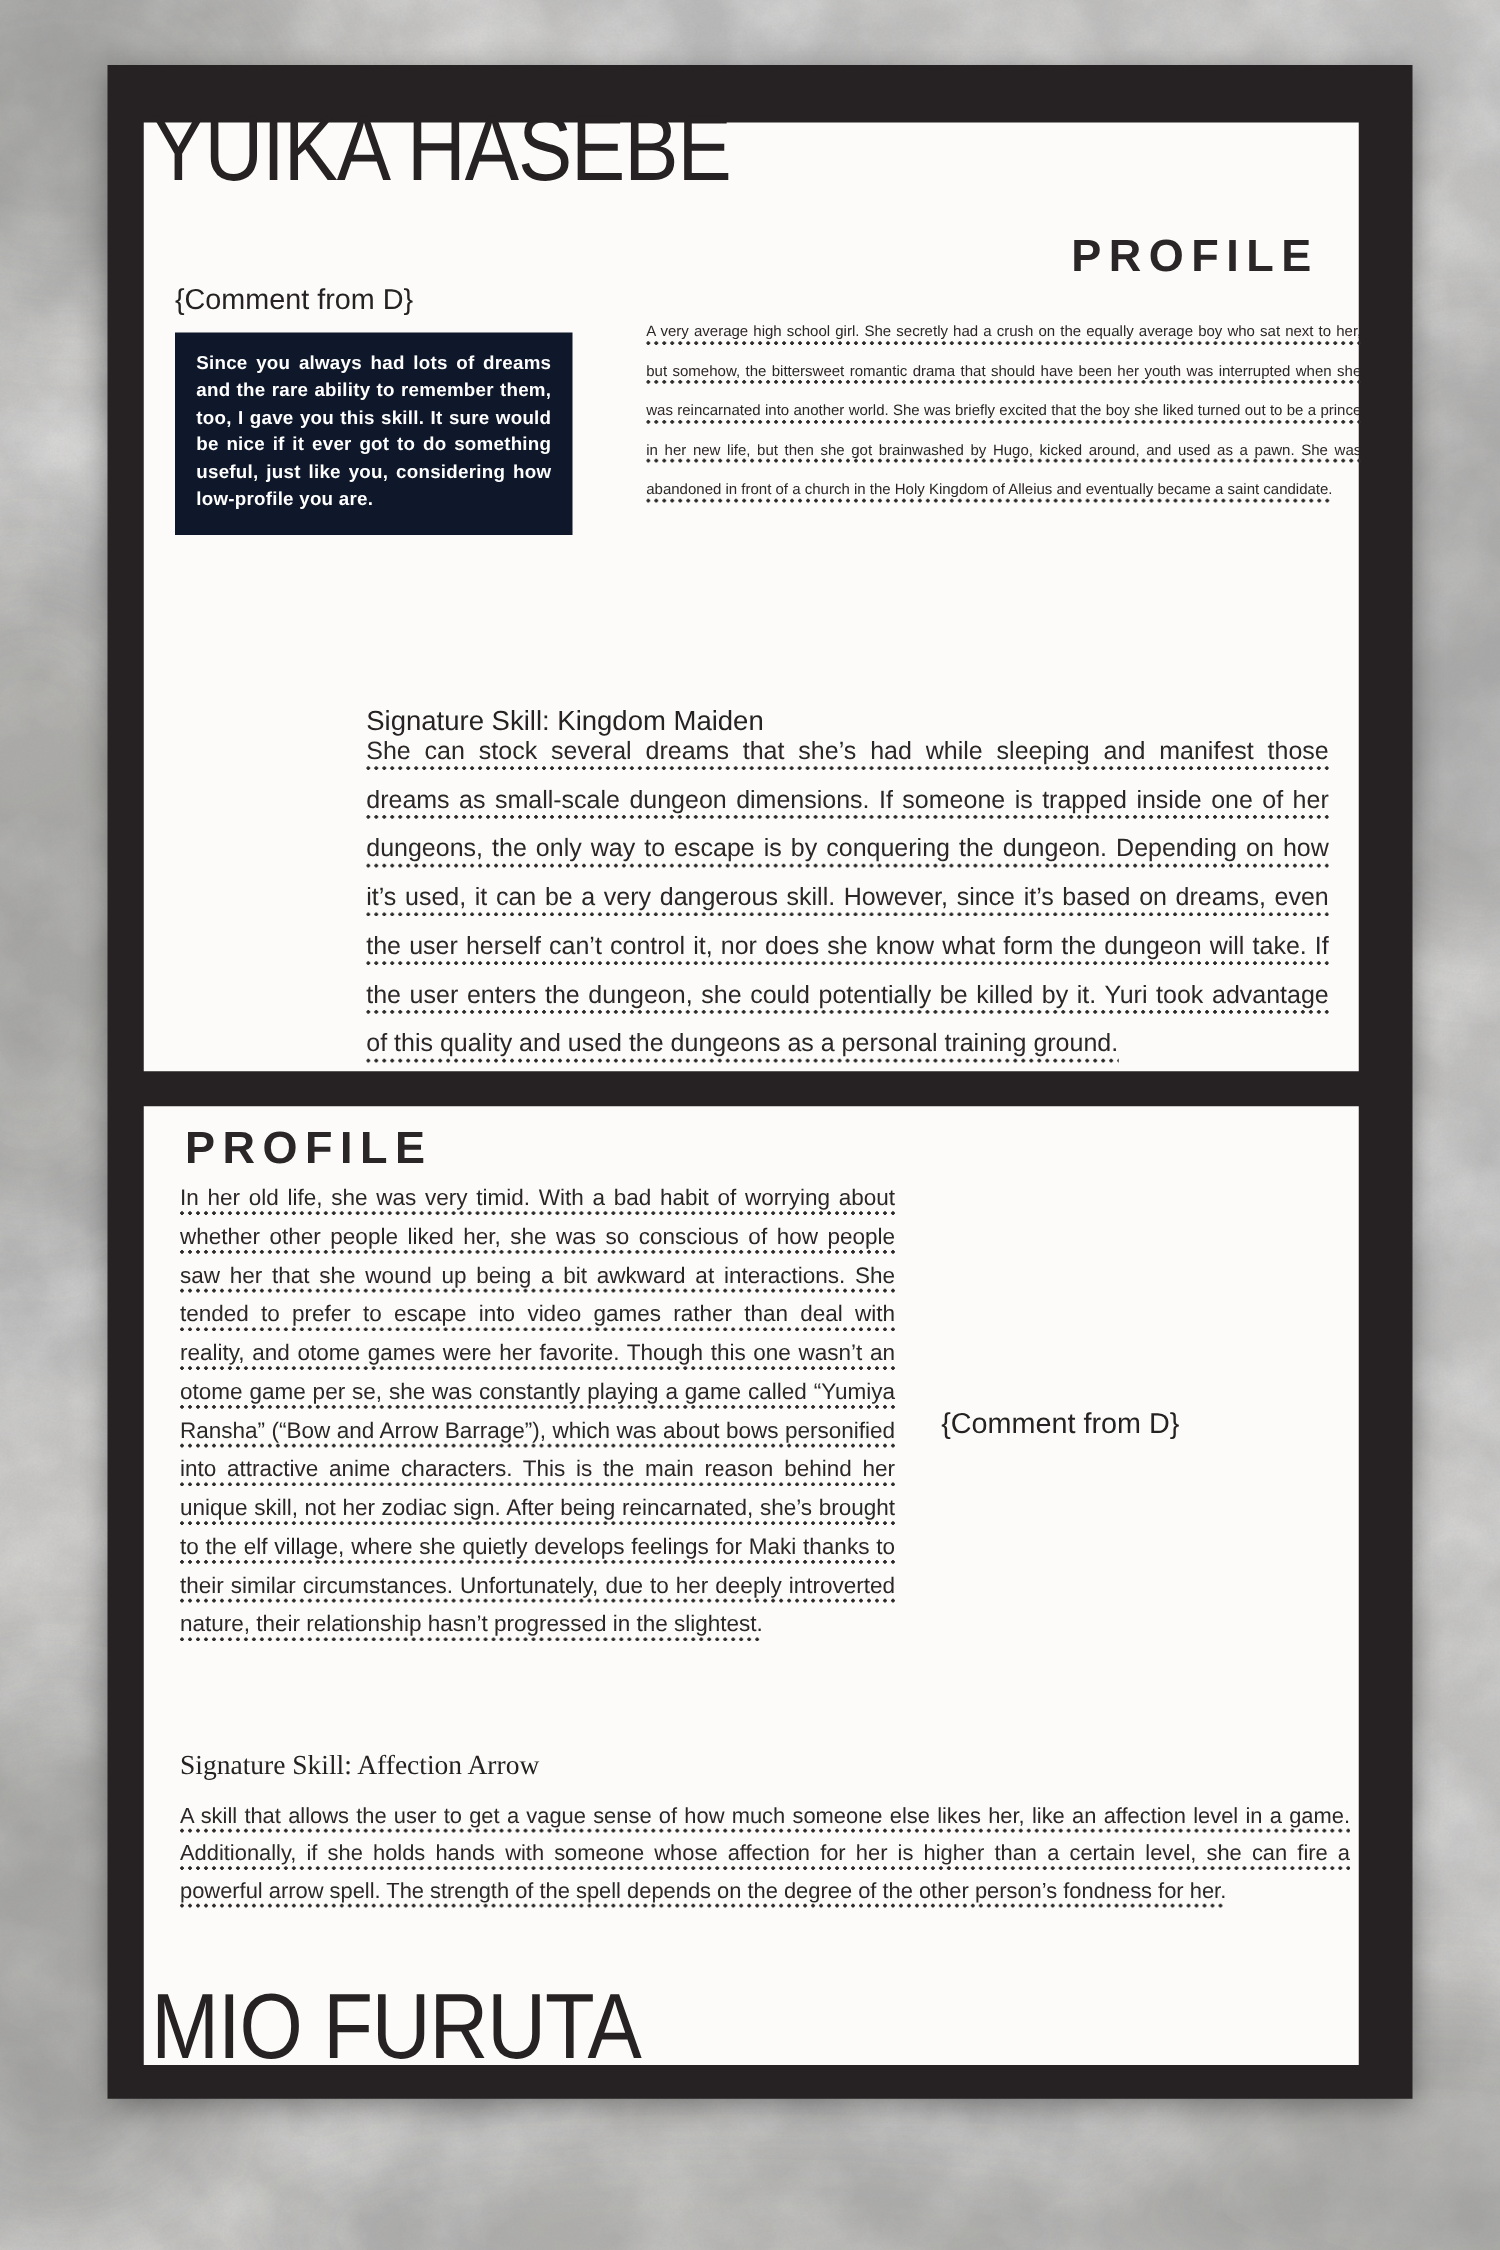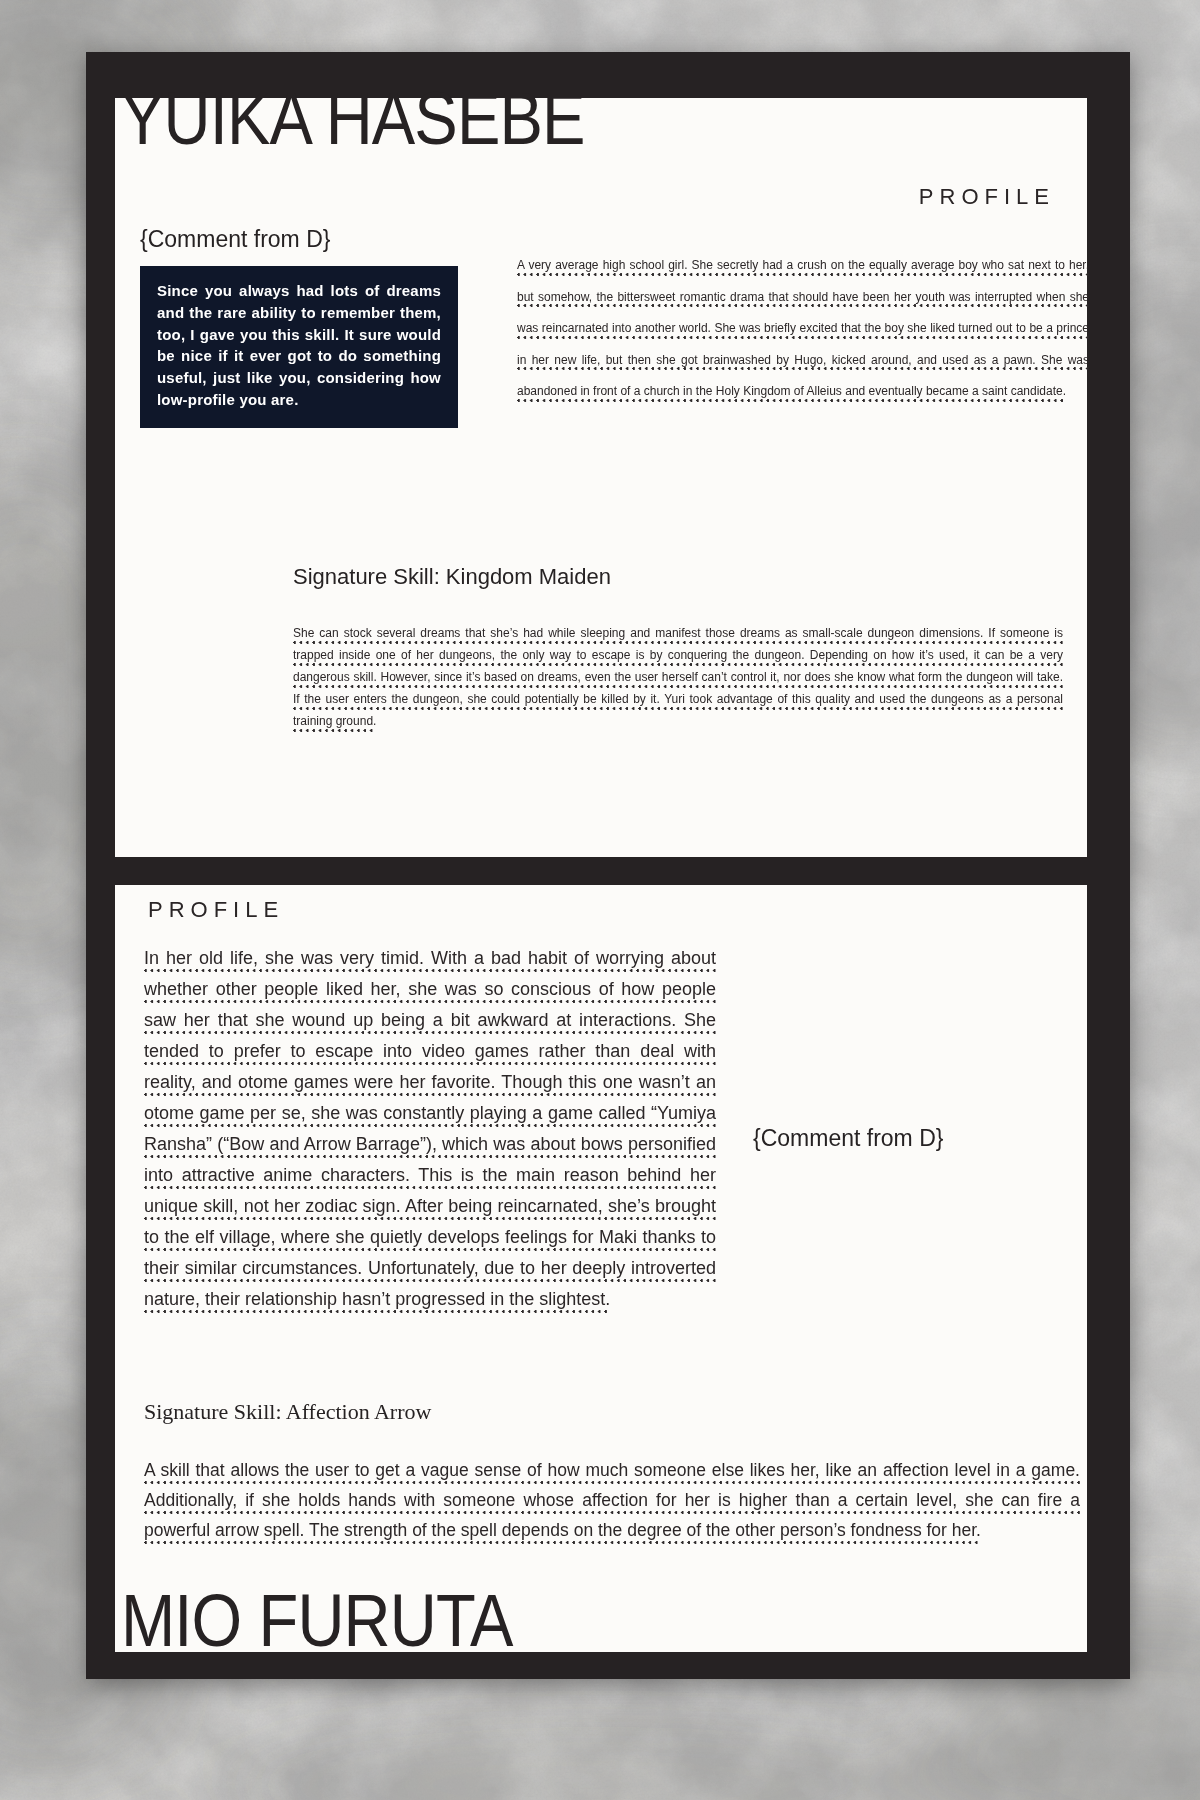--- a/index.html
+++ b/index.html
@@ -18,21 +18,21 @@
 
   .big-title{
     position:absolute;margin:0;font-size:74px;font-weight:400;line-height:1;
     letter-spacing:-1px;color:#262223;white-space:nowrap;
     transform:scaleX(.88);transform-origin:left center;
   }
   .title-top{left:6px;top:-16px;}
   .title-bottom{left:6px;bottom:-6px;}
 
   .section-label{
-    position:absolute;font-size:22px;font-weight:400;letter-spacing:6px;
+    position:absolute;font-size:36px;font-weight:700;letter-spacing:6px;
     color:#2a2526;white-space:nowrap;
   }
   .label-top-right{right:32px;top:86px;}
   .label-bottom-left{left:33px;top:12px;}
 
   .comment-heading{
     position:absolute;font-size:23px;font-weight:400;color:#262223;
     text-align:left;white-space:nowrap;
   }
   .comment-heading-top{left:25px;width:315px;top:128px;}
@@ -43,23 +43,23 @@
     font-size:15px;line-height:21.8px;font-weight:700;letter-spacing:.2px;
     text-align:justify;padding:14px 17px;box-sizing:border-box;min-height:162px;
   }
   .comment-box-top{left:25px;top:168px;width:318px;}
   .comment-box-bottom{left:638px;top:280px;width:312px;}
 
   .body-text{
     position:absolute;margin:0;color:#2b2627;text-align:justify;
   }
   .profile-top{left:374px;top:152px;width:572px;font-size:12px;line-height:31.5px;margin-left:28px;}
-  .skill-top{left:178px;top:524px;width:770px;font-size:12px;line-height:22px;}
+  .skill-top{left:178px;top:484px;width:770px;font-size:20px;line-height:39px;}
   .profile-bottom{left:29px;top:58px;width:572px;font-size:18px;line-height:31px;}
-  .skill-bottom{left:29px;top:552px;width:936px;font-size:17.5px;line-height:30px;margin-top:18px;}
+  .skill-bottom{left:29px;top:552px;width:936px;font-size:17.5px;line-height:30px;}
 
   .skill-heading{
     position:absolute;margin:0;font-size:22px;font-weight:500;color:#262223;white-space:nowrap;
   }
   .skill-heading-top{left:178px;top:466px;}
   .skill-heading-bottom{left:29px;top:514px;font-family:Liberation Serif, serif;}
 
   .dotted{
     background-image:radial-gradient(circle at 1.6px 1.6px,#2e2a2b 1.25px,rgba(0,0,0,0) 1.5px);
     background-size:6.4px 3.2px;background-repeat:repeat-x;background-position:0 100%;

